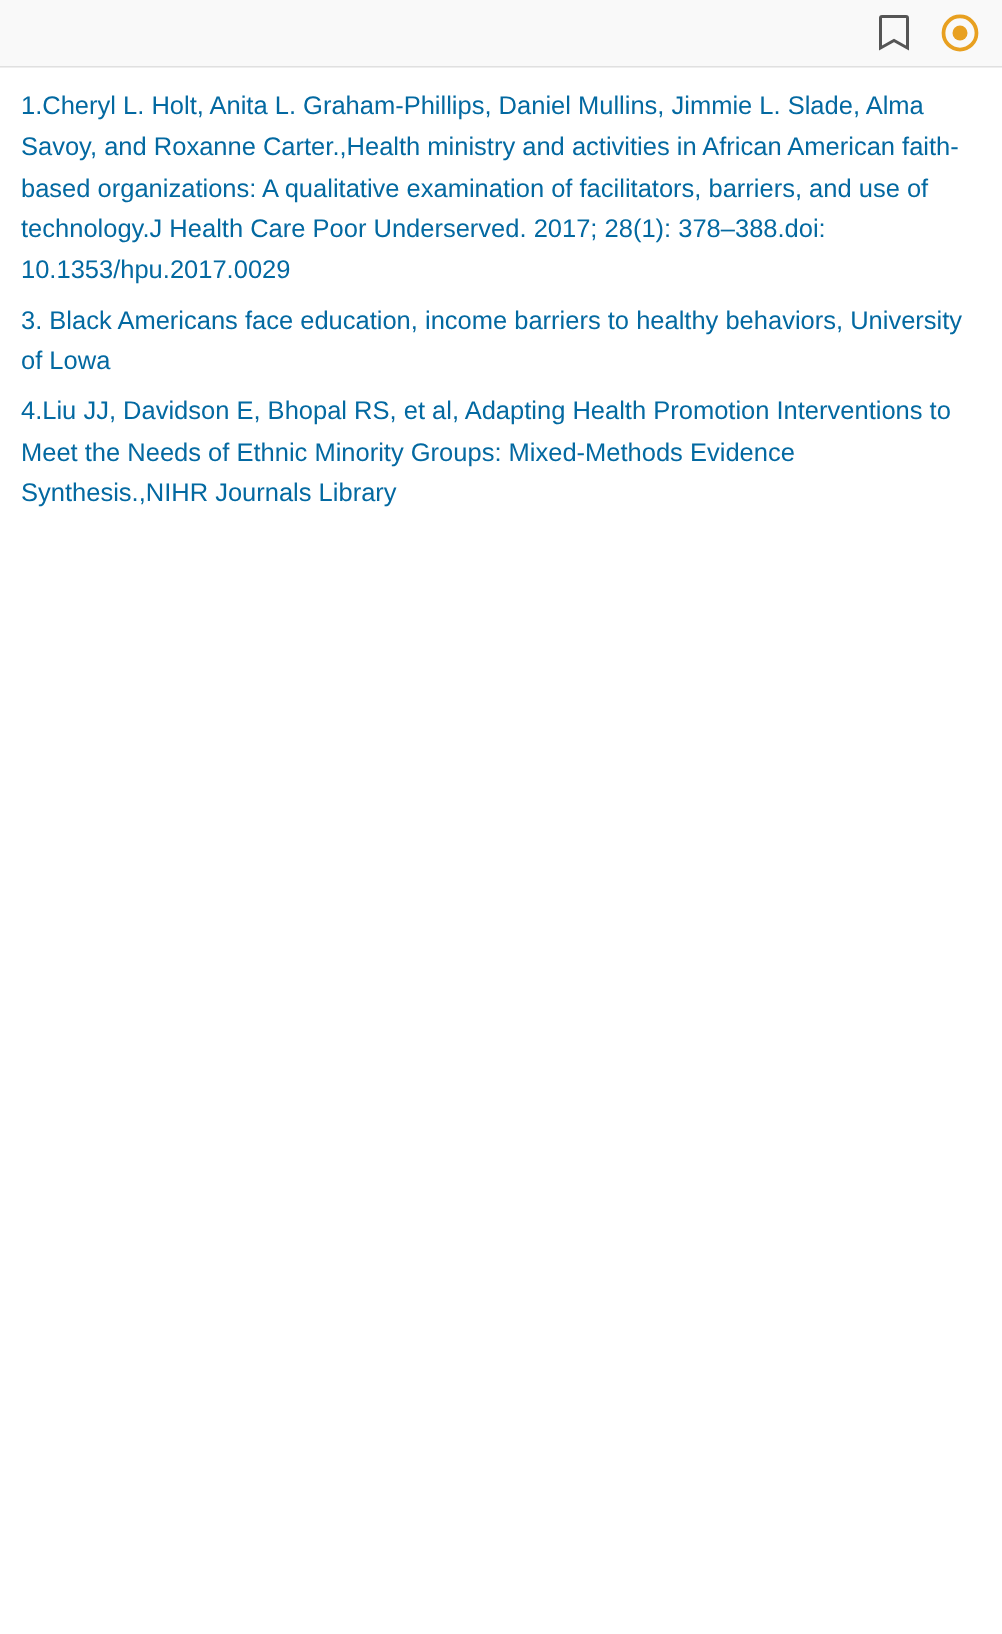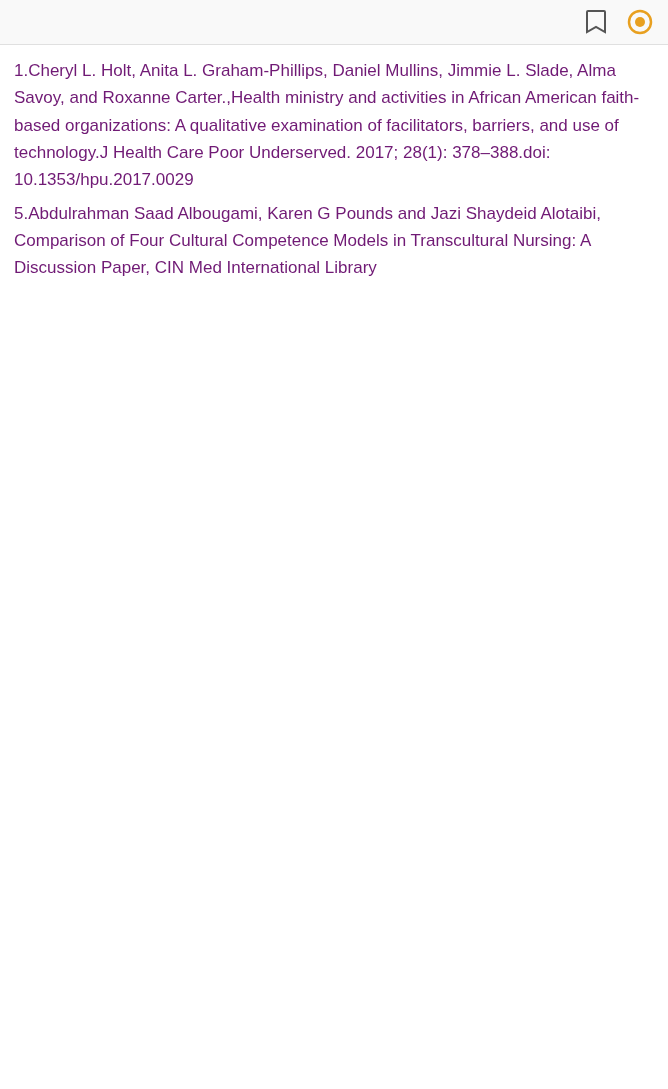--- a/index.html
+++ b/index.html
@@ -46,21 +46,21 @@
       padding: 12px 14px 20px 14px;
       line-height: 1.55;
     }
 
     .reference-item {
       margin-bottom: 6px;
     }
 
     .reference-text {
       font-size: 17px;
-      color: #701a75;
+      color: #0369a1;
       line-height: 1.6;
     }
   </style>
 </head>
 <body>
 
 <div class="top-bar">
   <div class="top-icons">
     <div class="icon-btn">
       <svg width="22" height="26" viewBox="0 0 22 26" fill="none" xmlns="http://www.w3.org/2000/svg">
@@ -76,19 +76,22 @@
   </div>
 </div>
 
 <div class="content-area">
 
   <div class="reference-item">
     <span class="reference-text">1.Cheryl L. Holt, Anita L. Graham-Phillips, Daniel Mullins, Jimmie L. Slade, Alma Savoy, and Roxanne Carter.,Health ministry and activities in African American faith-based organizations: A qualitative examination of facilitators, barriers, and use of technology.J Health Care Poor Underserved. 2017; 28(1): 378–388.doi: 10.1353/hpu.2017.0029</span>
   </div>
 
 
-
+  <div class="reference-item">
+    <span class="reference-text">3. Black Americans face education, income barriers to healthy behaviors, University of Lowa</span>
+  </div>
 
   <div class="reference-item">
-    <span class="reference-text">5.Abdulrahman Saad Albougami, Karen G Pounds and Jazi Shaydeid Alotaibi, Comparison of Four Cultural Competence Models in Transcultural Nursing: A Discussion Paper, CIN Med International Library</span>
+    <span class="reference-text">4.Liu JJ, Davidson E, Bhopal RS, et al, Adapting Health Promotion Interventions to Meet the Needs of Ethnic Minority Groups: Mixed-Methods Evidence Synthesis.,NIHR Journals Library</span>
   </div>
+
 
 </div>
 
 </body></html>

